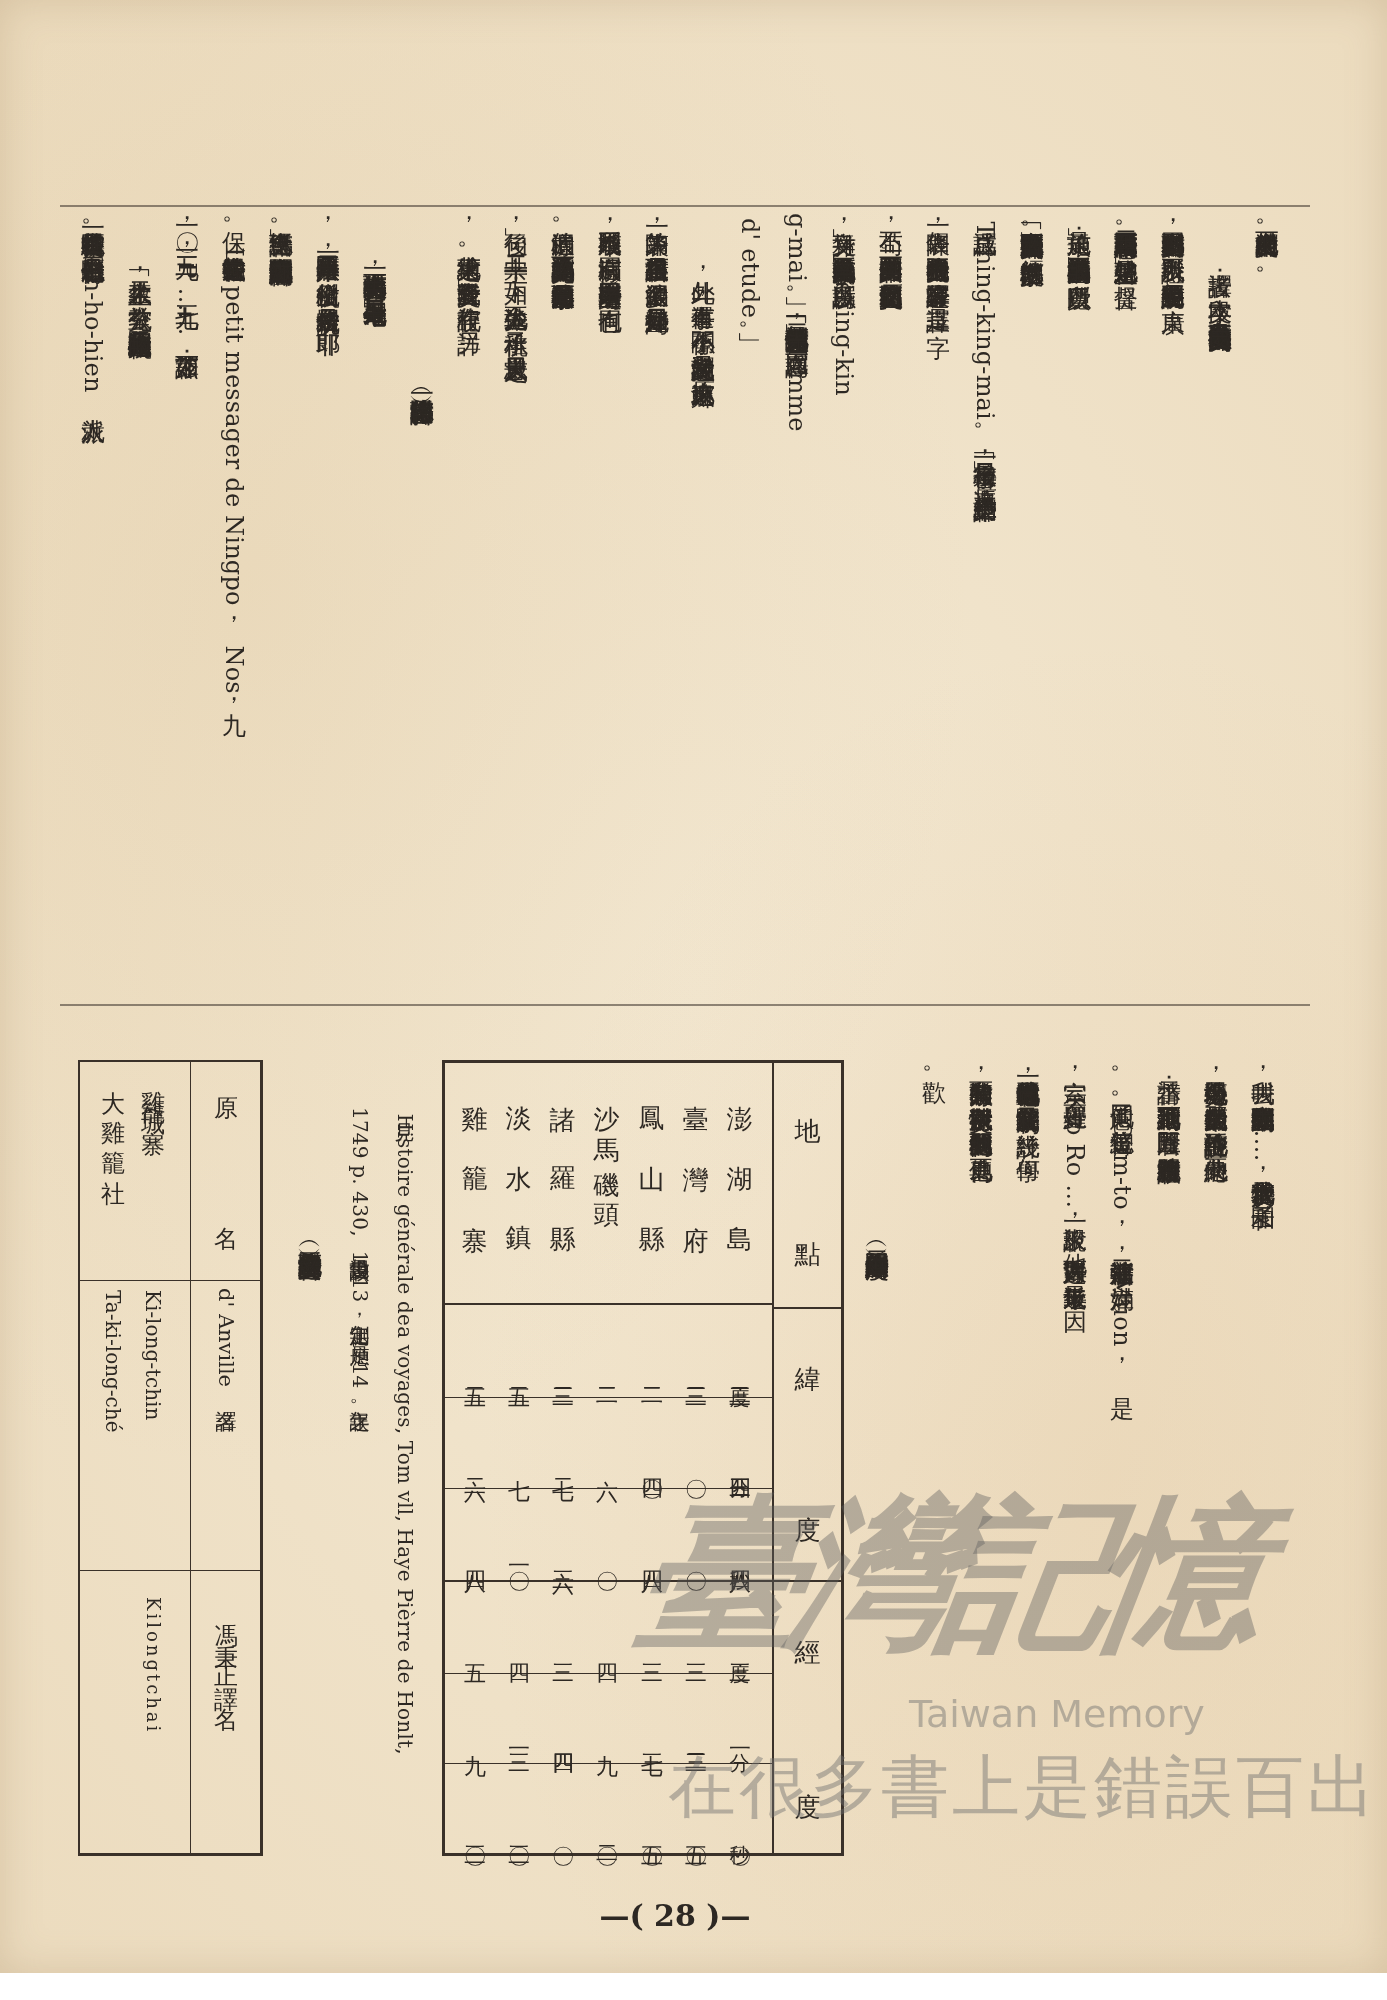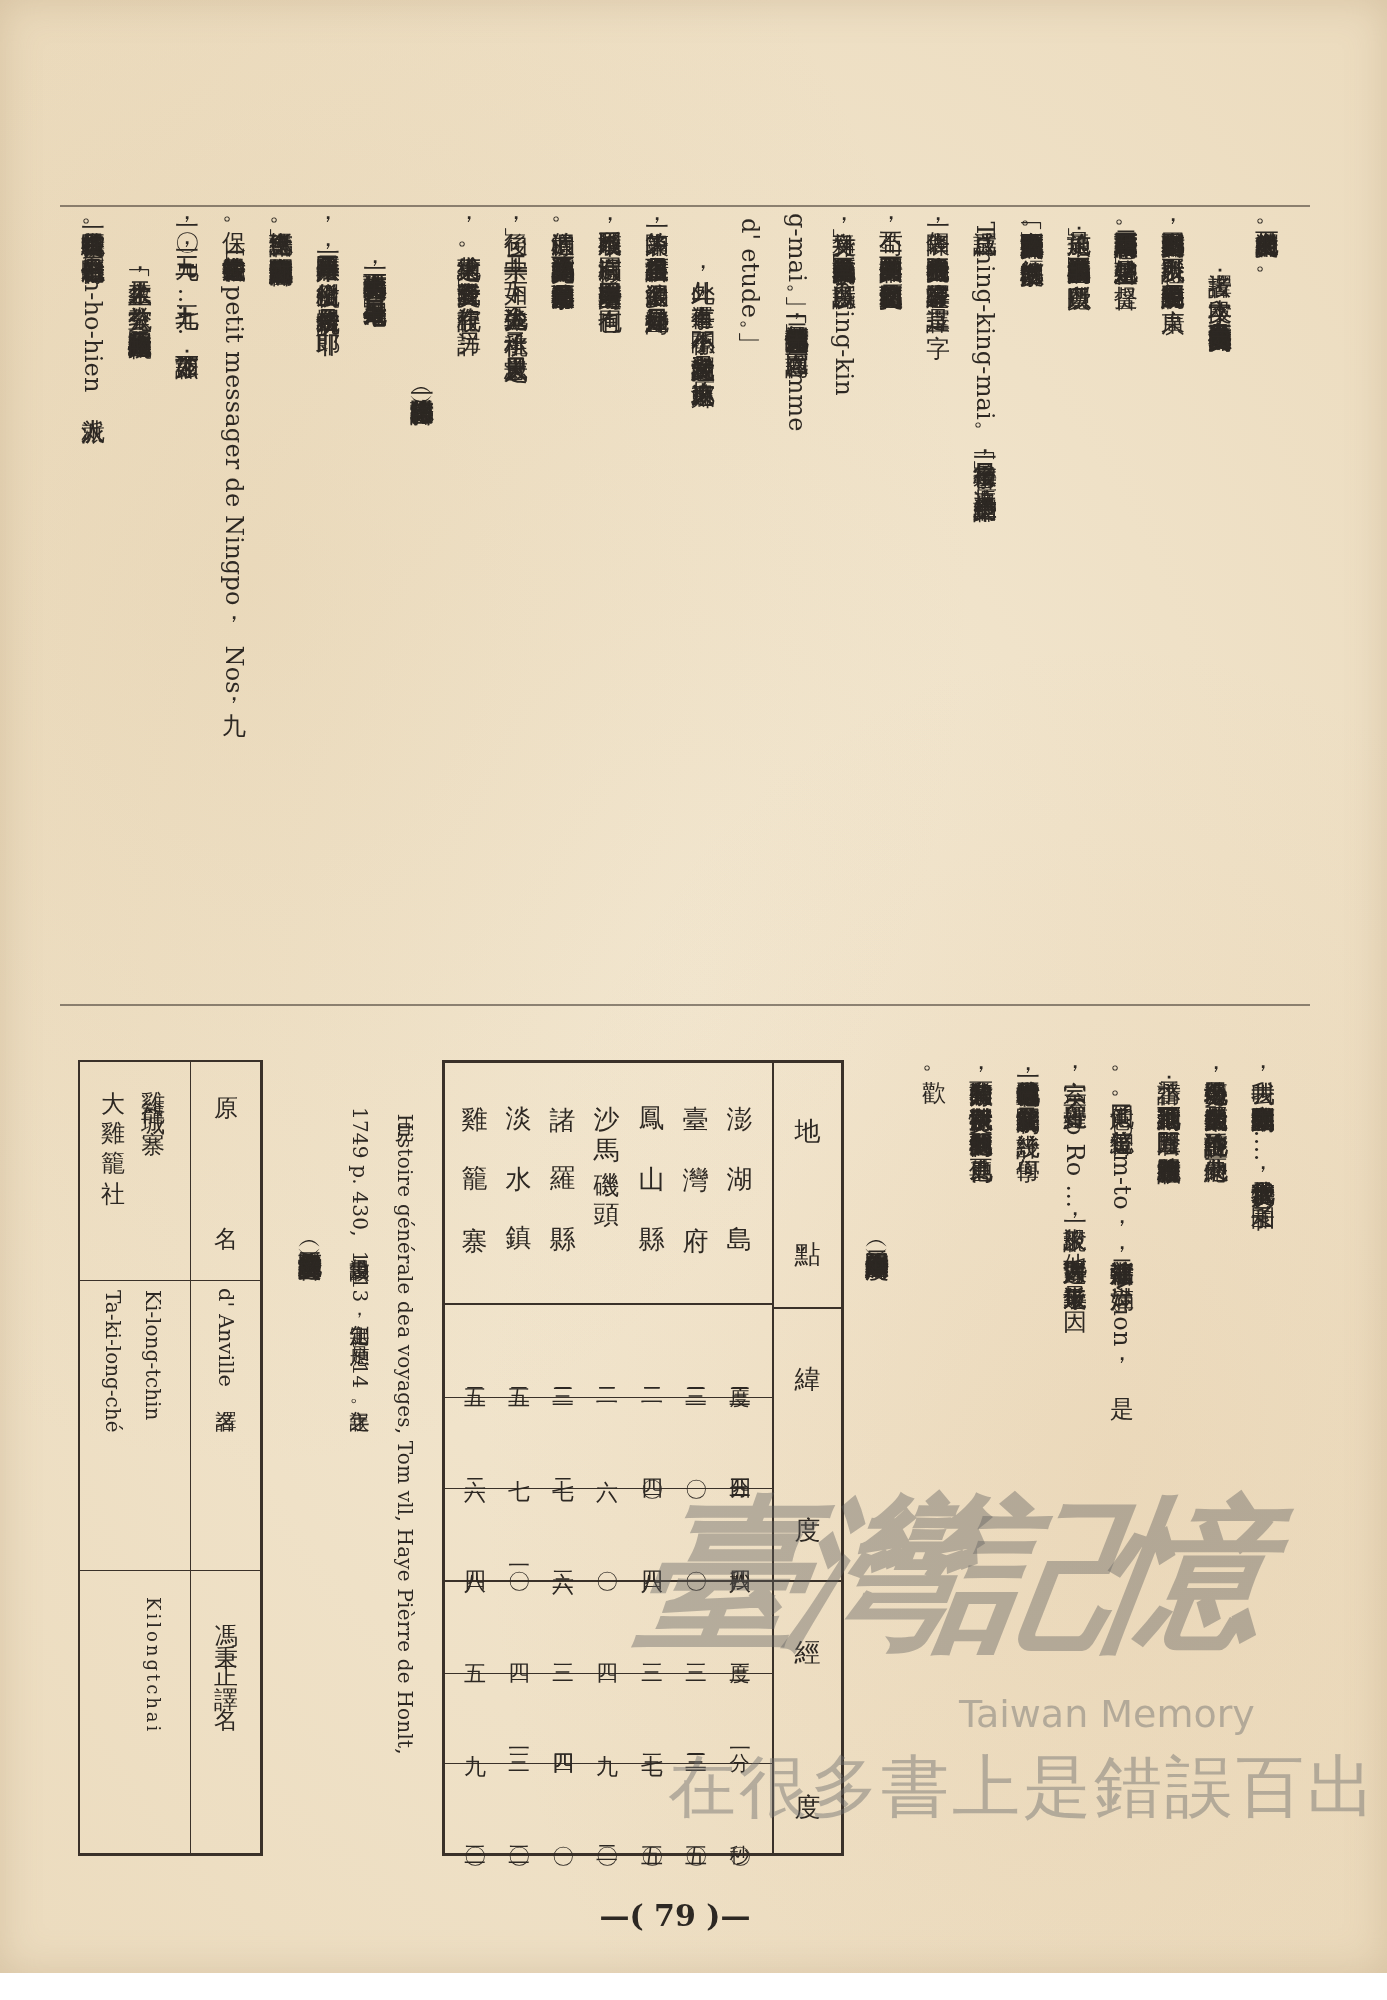--- a/index.html
+++ b/index.html
@@ -296,16 +296,16 @@
 
   <div class="name" style="left:137px;top:1072px;font-size:24px;letter-spacing:10px">雞籠城（寨）</div>
   <div class="name" style="left:97px;top:1072px;font-size:24px;letter-spacing:30px">大雞籠社</div>
   <div class="latin" style="left:139px;top:1290px">Ki-long-tchin</div>
   <div class="latin" style="left:99px;top:1290px">Ta-ki-long-ché</div>
   <div class="latin" style="left:139px;top:1597px;font-size:18px;letter-spacing:3px">Kilongtchai</div>
   <div class="latin" style="left:99px;top:1597px;font-size:18px"></div>
 </div>
 
 <div class="wm wm-cal" style="left:640px;top:1465px">臺灣記憶</div>
-<div class="wm wm-en" style="left:959px;top:1692px">Taiwan Memory</div>
+<div class="wm wm-en" style="left:909px;top:1692px">Taiwan Memory</div>
 <div class="wm wm-inst" style="left:668px;top:1742px">在很多書上是錯誤百出</div>
 
-<div class="pagenum">—( 79 )—</div>
+<div class="pagenum">—( 28 )—</div>
 
 </body></html>

